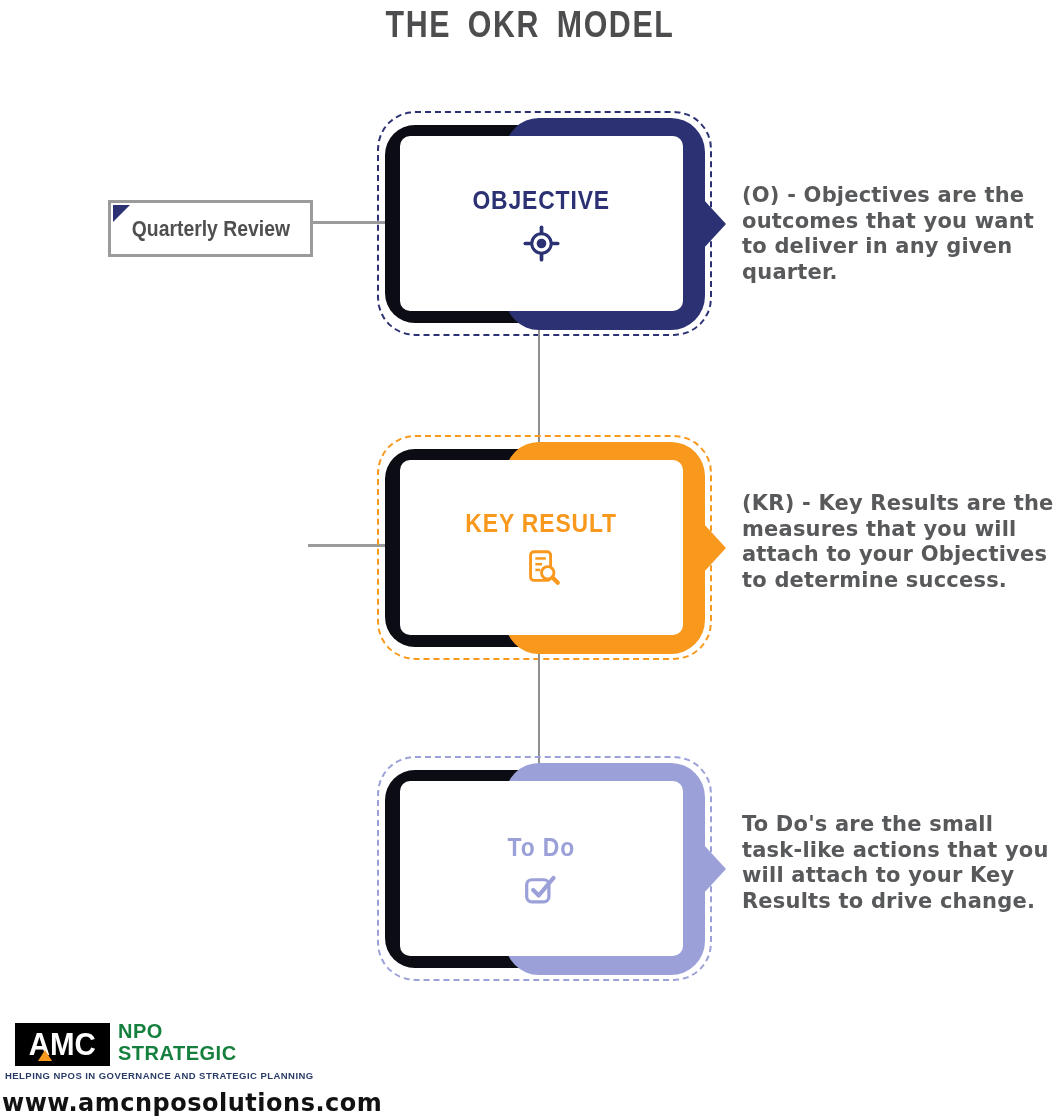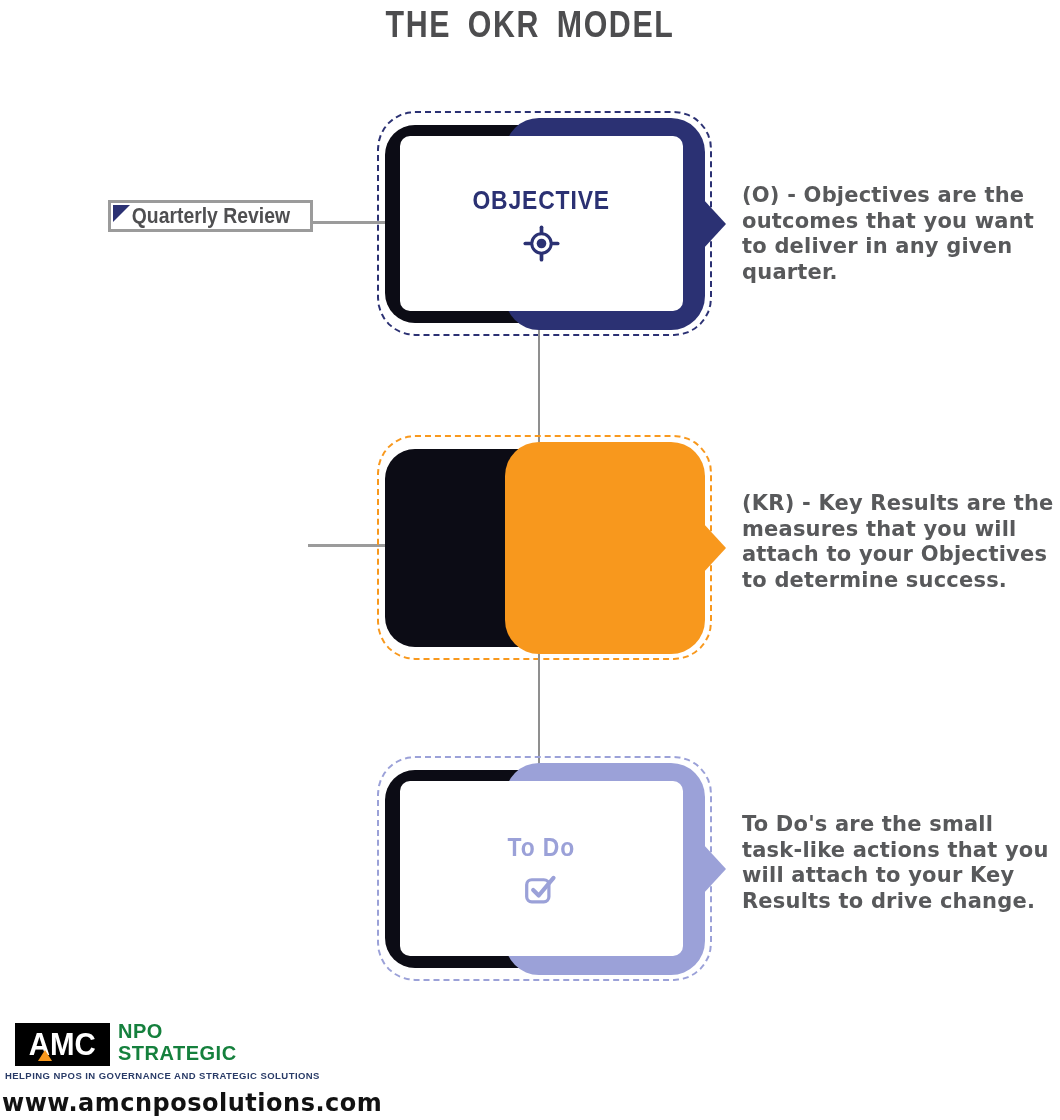--- a/index.html
+++ b/index.html
@@ -29,21 +29,21 @@
     border-top:25px solid transparent;border-bottom:25px solid transparent;
     border-left:23px solid var(--c);}
   .whiterect{position:absolute;left:15px;top:18px;right:22px;bottom:19px;
     background:#fff;border-radius:10px;display:flex;flex-direction:column;
     align-items:center;justify-content:center;gap:9px;}
   .box-heading{font-size:26px;letter-spacing:1px;color:var(--c);
     transform:scaleX(0.88);white-space:nowrap;}
   .box-icon{color:var(--c);line-height:0;}
 
   
-  .sidelabel{position:absolute;width:205px;height:32px;background:#fff;
+  .sidelabel{position:absolute;width:205px;height:57px;background:#fff;
     border:3px solid #9b9b9b;box-sizing:border-box;display:flex;
     align-items:center;justify-content:center;}
   .sidelabel.r0{left:108px;top:200px;}
   .sidelabel.r1{left:105px;top:523px;}
   .corner{position:absolute;left:2px;top:2px;width:0;height:0;
     border-top:17px solid var(--c);border-right:17px solid transparent;}
   .sidelabel .txt{font-size:22px;color:#4f4f51;transform:scaleX(0.88);white-space:nowrap;}
 
   
   .labelline{position:absolute;height:3px;background:#9b9b9b;}
@@ -109,20 +109,33 @@
 to deliver in any given quarter.</div>
 
   <div class="vline v0"></div>
 
   <div class="labelline r1"></div>
   <div class="box r1" style="--c: #F8981D;">
     <div class="dashed"></div>
     <div class="blackrect"></div>
     <div class="colorrect"></div>
     <div class="arrow"></div>
+    <div class="whiterect">
+      <div class="box-heading hfont">KEY RESULT</div>
+      <span class="box-icon" aria-label="document-search-icon">
+        <svg width="42" height="40" viewBox="0 0 44 40" fill="none" stroke="currentColor">
+          <rect x="10" y="3" width="21" height="30" rx="3.5" stroke-width="3"></rect>
+          <line x1="15" y1="10" x2="26" y2="10" stroke-width="2.6"></line>
+          <line x1="15" y1="16" x2="22" y2="16" stroke-width="2.6"></line>
+          <line x1="15" y1="22" x2="20" y2="22" stroke-width="2.6"></line>
+          <circle cx="28" cy="25" r="6.5" stroke-width="3" fill="#ffffff"></circle>
+          <line x1="33" y1="30" x2="38.5" y2="35.5" stroke-width="4.5" stroke-linecap="round"></line>
+        </svg>
+      </span>
+    </div>
   </div>
   <div class="desc r1">(KR) - Key Results are the
 measures that you will
 attach to your Objectives
 to determine success.</div>
 
   <div class="vline v1"></div>
 
   <div class="box r2" style="--c: #9BA1D8;">
     <div class="dashed"></div>
@@ -145,16 +158,16 @@
 Results to drive change.</div>
 
   <div class="logo-rect">
     <span class="logo-amc hfont">AMC</span>
     <span class="logo-tri"></span>
   </div>
   <div class="brand hfont">
     <div>NPO</div>
     <div>STRATEGIC</div>
   </div>
-  <div class="tagline">HELPING NPOS IN GOVERNANCE AND STRATEGIC SOLUTIONS</div>
+  <div class="tagline">HELPING NPOS IN GOVERNANCE AND STRATEGIC PLANNING</div>
   <div class="website">www.amcnposolutions.com</div>
 
 </div>
 
 </body></html>

